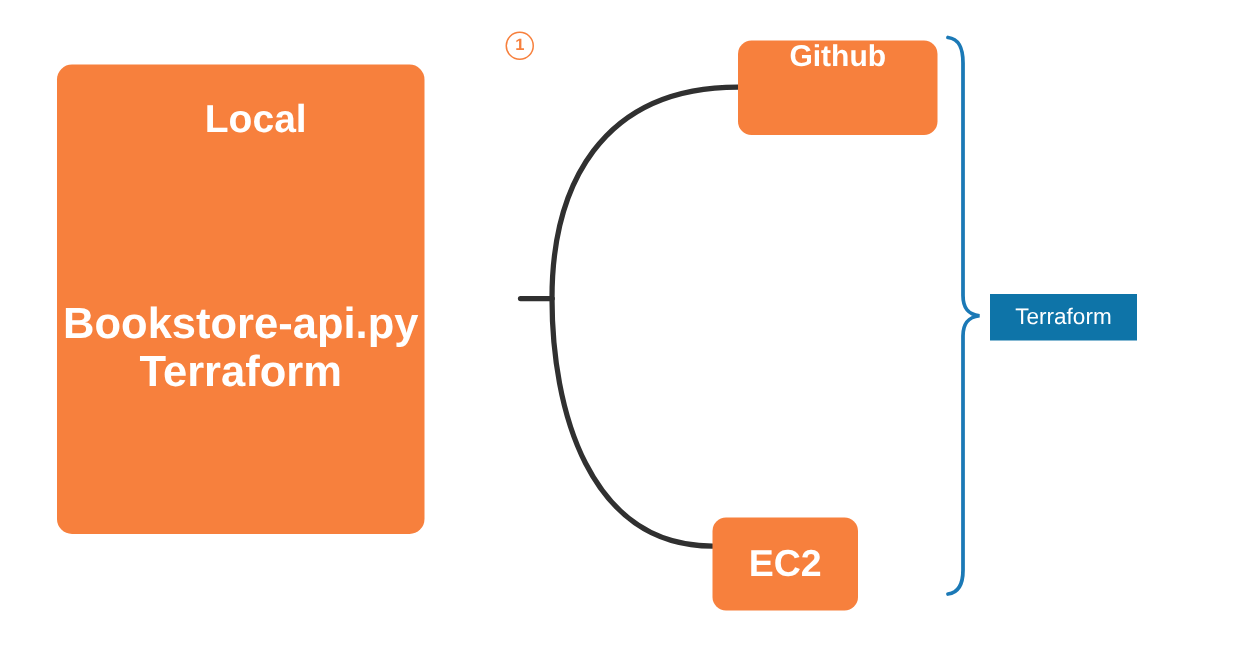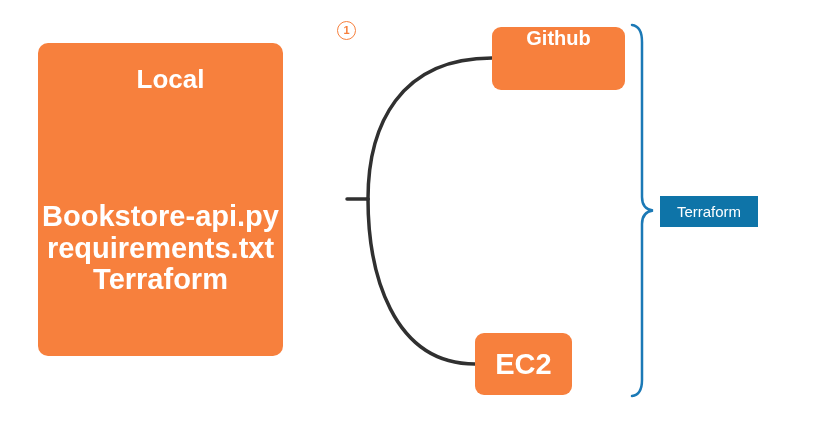--- a/index.html
+++ b/index.html
@@ -57,27 +57,27 @@
     top: 27px;
     width: 133px;
     height: 63px;
     display: flex;
     justify-content: center;
     font-size: 20px;
     font-weight: 700;
   }
   .node-ec2 {
     left: 475px;
-    top: 333px;
+    top: 345px;
     width: 97px;
     height: 62px;
     display: flex;
     align-items: center;
     justify-content: center;
-    font-size: 29px;
+    font-size: 25px;
     font-weight: 700;
   }
   .node-terraform {
     left: 660px;
     top: 196px;
     width: 98px;
     height: 31px;
     background: #0E74A8;
     border-radius: 0;
     display: flex;
@@ -118,21 +118,20 @@
 
     <path d="M368,199 C368,272 392,364 475,364" stroke="#303030" stroke-width="3.5" fill="none" stroke-linecap="round"></path>
 
     <path d="M632,25 C640,26 642,33 642,42 L642,197 C642,205 645,209.5 653,210.5 C645,211.5 642,216 642,224 L642,380 C642,388 640,395 632,396" stroke="#1B79B6" stroke-width="2.5" fill="none" stroke-linecap="round"></path>
   </svg>
 
   <div class="node node-local">
     <div class="node-title">Local</div>
     <div class="file-list">
       <div>Bookstore-api.py</div>
-      <div>requirements.txt</div>
       <div>Terraform</div>
     </div>
   </div>
 
   <div class="badge">
     <span>1</span>
   </div>
 
   <div class="node node-github">
     <span>Github</span>

